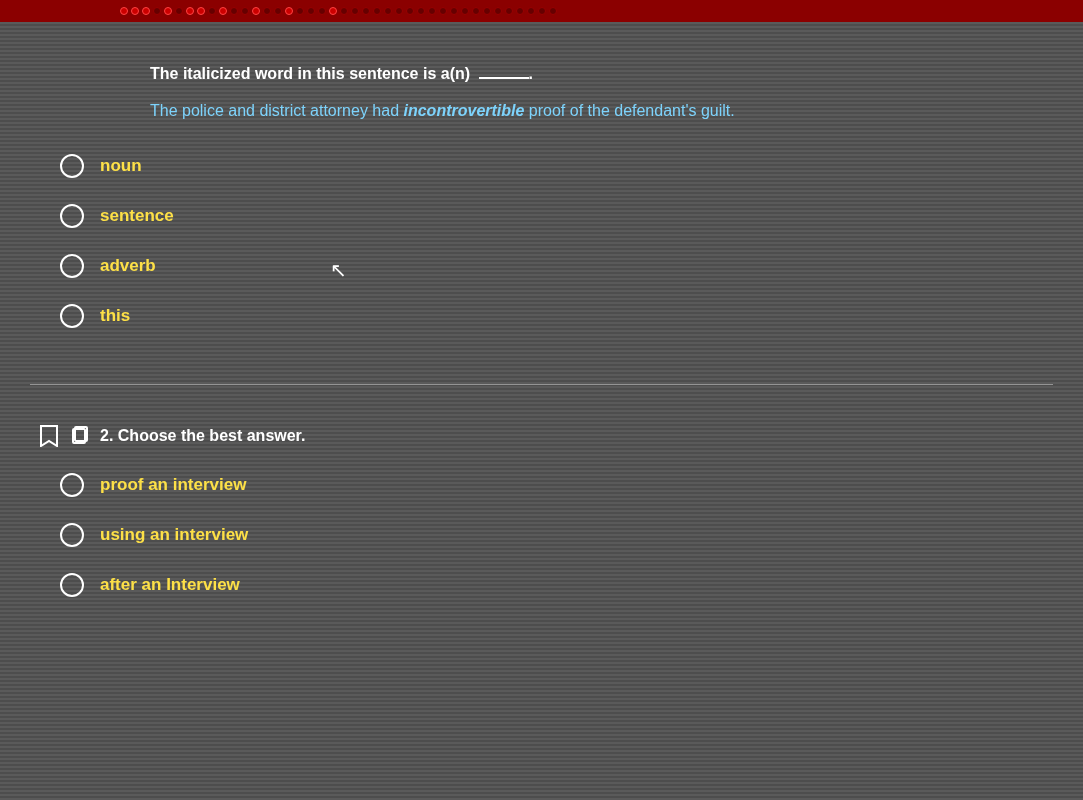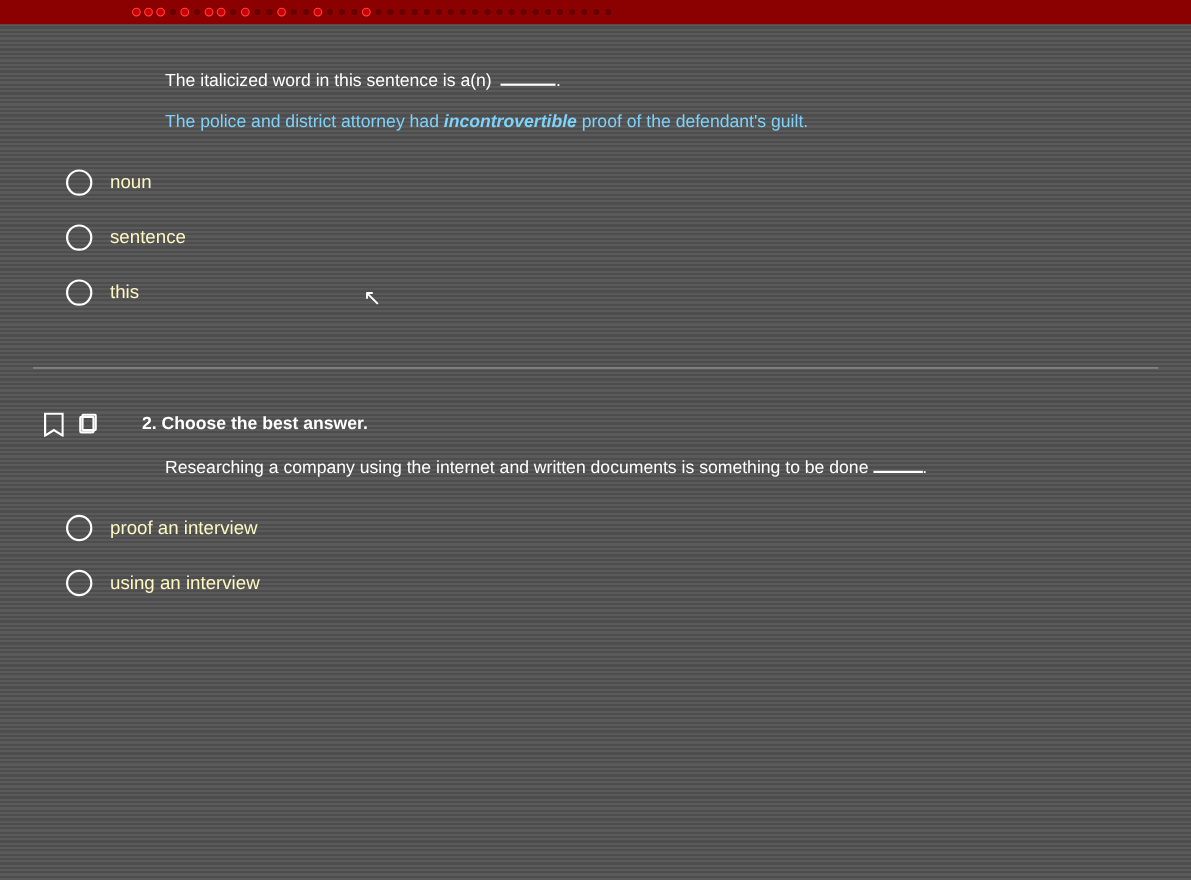--- a/index.html
+++ b/index.html
@@ -69,21 +69,21 @@
       padding: 20px 30px 20px 30px;
     }
 
     
     .question-section {
       padding: 20px 0 20px 0;
     }
 
     .question-instruction {
       font-size: 16px;
-      font-weight: 400;
+      font-weight: 700;
       color: #ffffff;
       margin-bottom: 12px;
       padding-left: 120px;
       line-height: 1.5;
     }
 
     .question-instruction .blank {
       display: inline-block;
       border-bottom: 2px solid #ffffff;
       width: 50px;
@@ -117,22 +117,22 @@
       height: 24px;
       border-radius: 50%;
       border: 2px solid #ffffff;
       background: transparent;
       margin-right: 16px;
       flex-shrink: 0;
     }
 
     .answer-text {
       font-size: 17px;
-      font-weight: normal;
-      color: #fef9c3;
+      font-weight: bold;
+      color: #fde047;
     }
 
     
     .divider {
       height: 1px;
       background: rgba(255,255,255,0.4);
       margin: 20px 0;
     }
 
     
@@ -154,21 +154,20 @@
       width: 20px;
       height: 20px;
       margin-right: 10px;
       color: #ffffff;
     }
 
     .question-number-label {
       font-size: 16px;
       font-weight: bold;
       color: #ffffff;
-      margin-left: 29px;
     }
 
     .question2-sentence {
       font-size: 16px;
       color: #ffffff;
       padding-left: 120px;
       margin-bottom: 20px;
       line-height: 1.6;
     }
 
@@ -250,20 +249,24 @@
     <div class="answer-choice">
       <div class="radio-circle"></div>
       <span class="answer-text">noun</span>
     </div>
 
     <div class="answer-choice">
       <div class="radio-circle"></div>
       <span class="answer-text">sentence</span>
     </div>
 
+    <div class="answer-choice">
+      <div class="radio-circle"></div>
+      <span class="answer-text">adverb</span>
+    </div>
 
     <div class="answer-choice">
       <div class="radio-circle"></div>
       <span class="answer-text">this</span>
     </div>
   </div>
 
   <div class="divider"></div>
 
   <div class="question-section">
@@ -277,31 +280,32 @@
         <rect x="3" y="3" width="12" height="14" rx="1" stroke="white" stroke-width="2" fill="none"></rect>
         <rect x="5" y="1" width="12" height="14" rx="1" stroke="white" stroke-width="2" fill="none"></rect>
       </svg>
       <span class="question-number-label">
         <span>2.</span>
         <span> </span>
         <span>Choose the best answer.</span>
       </span>
     </div>
 
-    <p class="question2-sentence">
-      <span>Researching a company using the internet and written documents is something to be done</span><span><span class="blank-line"></span>.</span>
-    </p>
 
     <div class="answer-choice">
       <div class="radio-circle"></div>
       <span class="answer-text">proof an interview</span>
     </div>
 
     <div class="answer-choice">
       <div class="radio-circle"></div>
       <span class="answer-text">using an interview</span>
     </div>
 
+    <div class="answer-choice">
+      <div class="radio-circle"></div>
+      <span class="answer-text">after an Interview</span>
+    </div>
   </div>
 
 </div>
 
 <div class="cursor-pointer">↖</div>
 
 </body></html>

